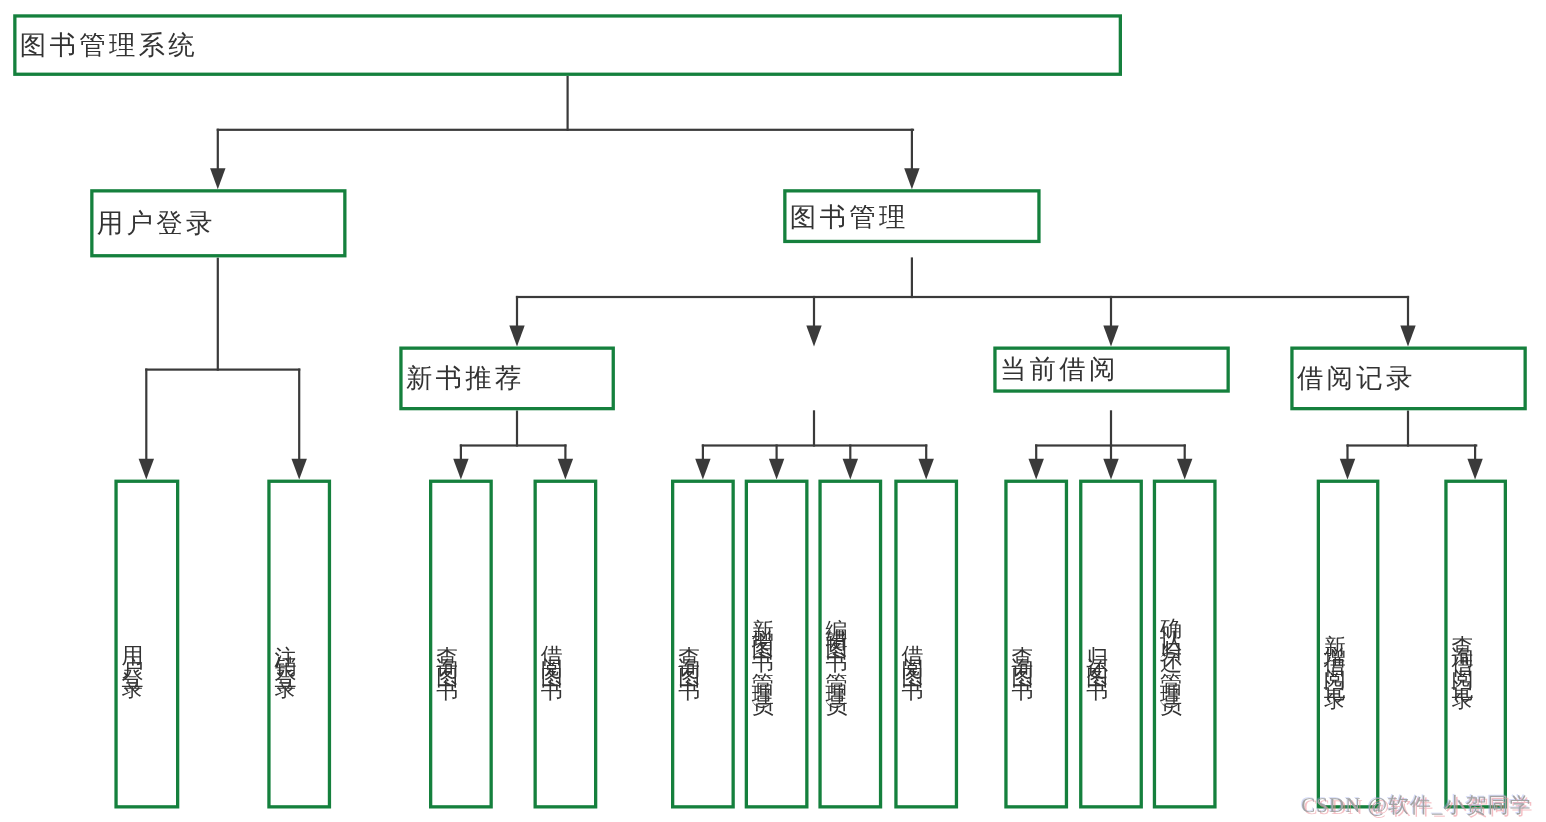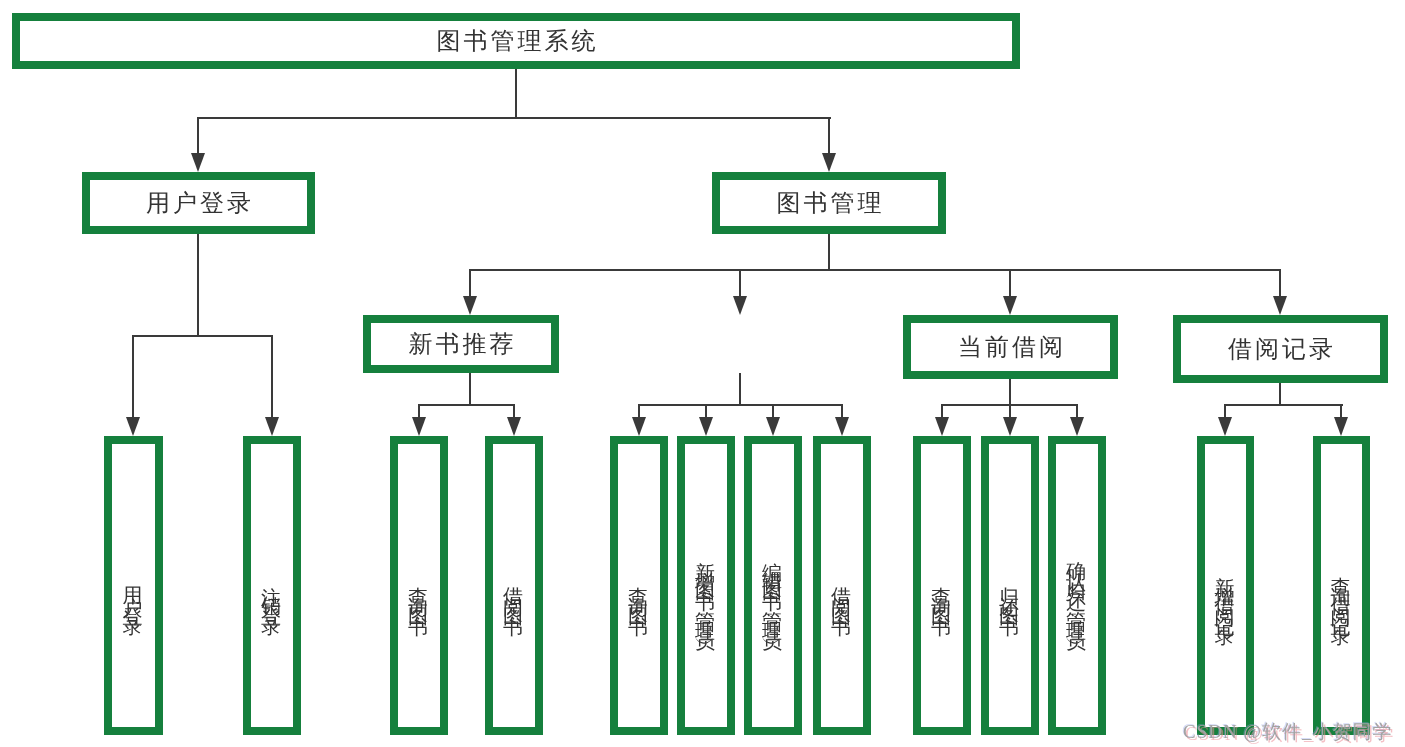--- a/index.html
+++ b/index.html
@@ -7,25 +7,25 @@
     position:relative;
     width:1405px;height:747px;
     background:#ffffff;
     font-family:"Liberation Sans",sans-serif;
     overflow:hidden;
   }
   
   .box{
     position:absolute;
     box-sizing:border-box;
-    border:8px solid #15803d;
+    border:3px solid #15803d;
     background:#ffffff;
     display:flex;
     align-items:center;
-    justify-content:center;
+    justify-content:flex-start;
   }
   .hlabel{
     font-size:24px;
     letter-spacing:3px;
     padding-left:3px;
     color:#333333;
     white-space:nowrap;
   }
   .vlabel{
     writing-mode:vertical-rl;
@@ -120,31 +120,31 @@
   <div class="vl" style="left:1340px;top:404px;height:15px"></div>
   <div class="ah" style="left:1334px;top:417px"></div>
 
   <div class="box" style="left:12px;top:13px;width:1008px;height:56px">
     <span class="hlabel">图书管理系统</span>
   </div>
 
   <div class="box" style="left:82px;top:172px;width:233px;height:62px">
     <span class="hlabel">用户登录</span>
   </div>
-  <div class="box" style="left:712px;top:172px;width:234px;height:62px">
+  <div class="box" style="left:712px;top:172px;width:234px;height:49px">
     <span class="hlabel">图书管理</span>
   </div>
 
   <div class="box" style="left:363px;top:315px;width:196px;height:58px">
     <span class="hlabel">新书推荐</span>
   </div>
-  <div class="box" style="left:903px;top:315px;width:215px;height:64px">
+  <div class="box" style="left:903px;top:315px;width:215px;height:42px">
     <span class="hlabel">当前借阅</span>
   </div>
-  <div class="box" style="left:1173px;top:315px;width:215px;height:68px">
+  <div class="box" style="left:1173px;top:315px;width:215px;height:58px">
     <span class="hlabel">借阅记录</span>
   </div>
 
   <div class="box" style="left:104px;top:436px;width:59px;height:299px">
     <span class="vlabel">用户登录</span>
   </div>
   <div class="box" style="left:243px;top:436px;width:58px;height:299px">
     <span class="vlabel">注销登录</span>
   </div>
 

